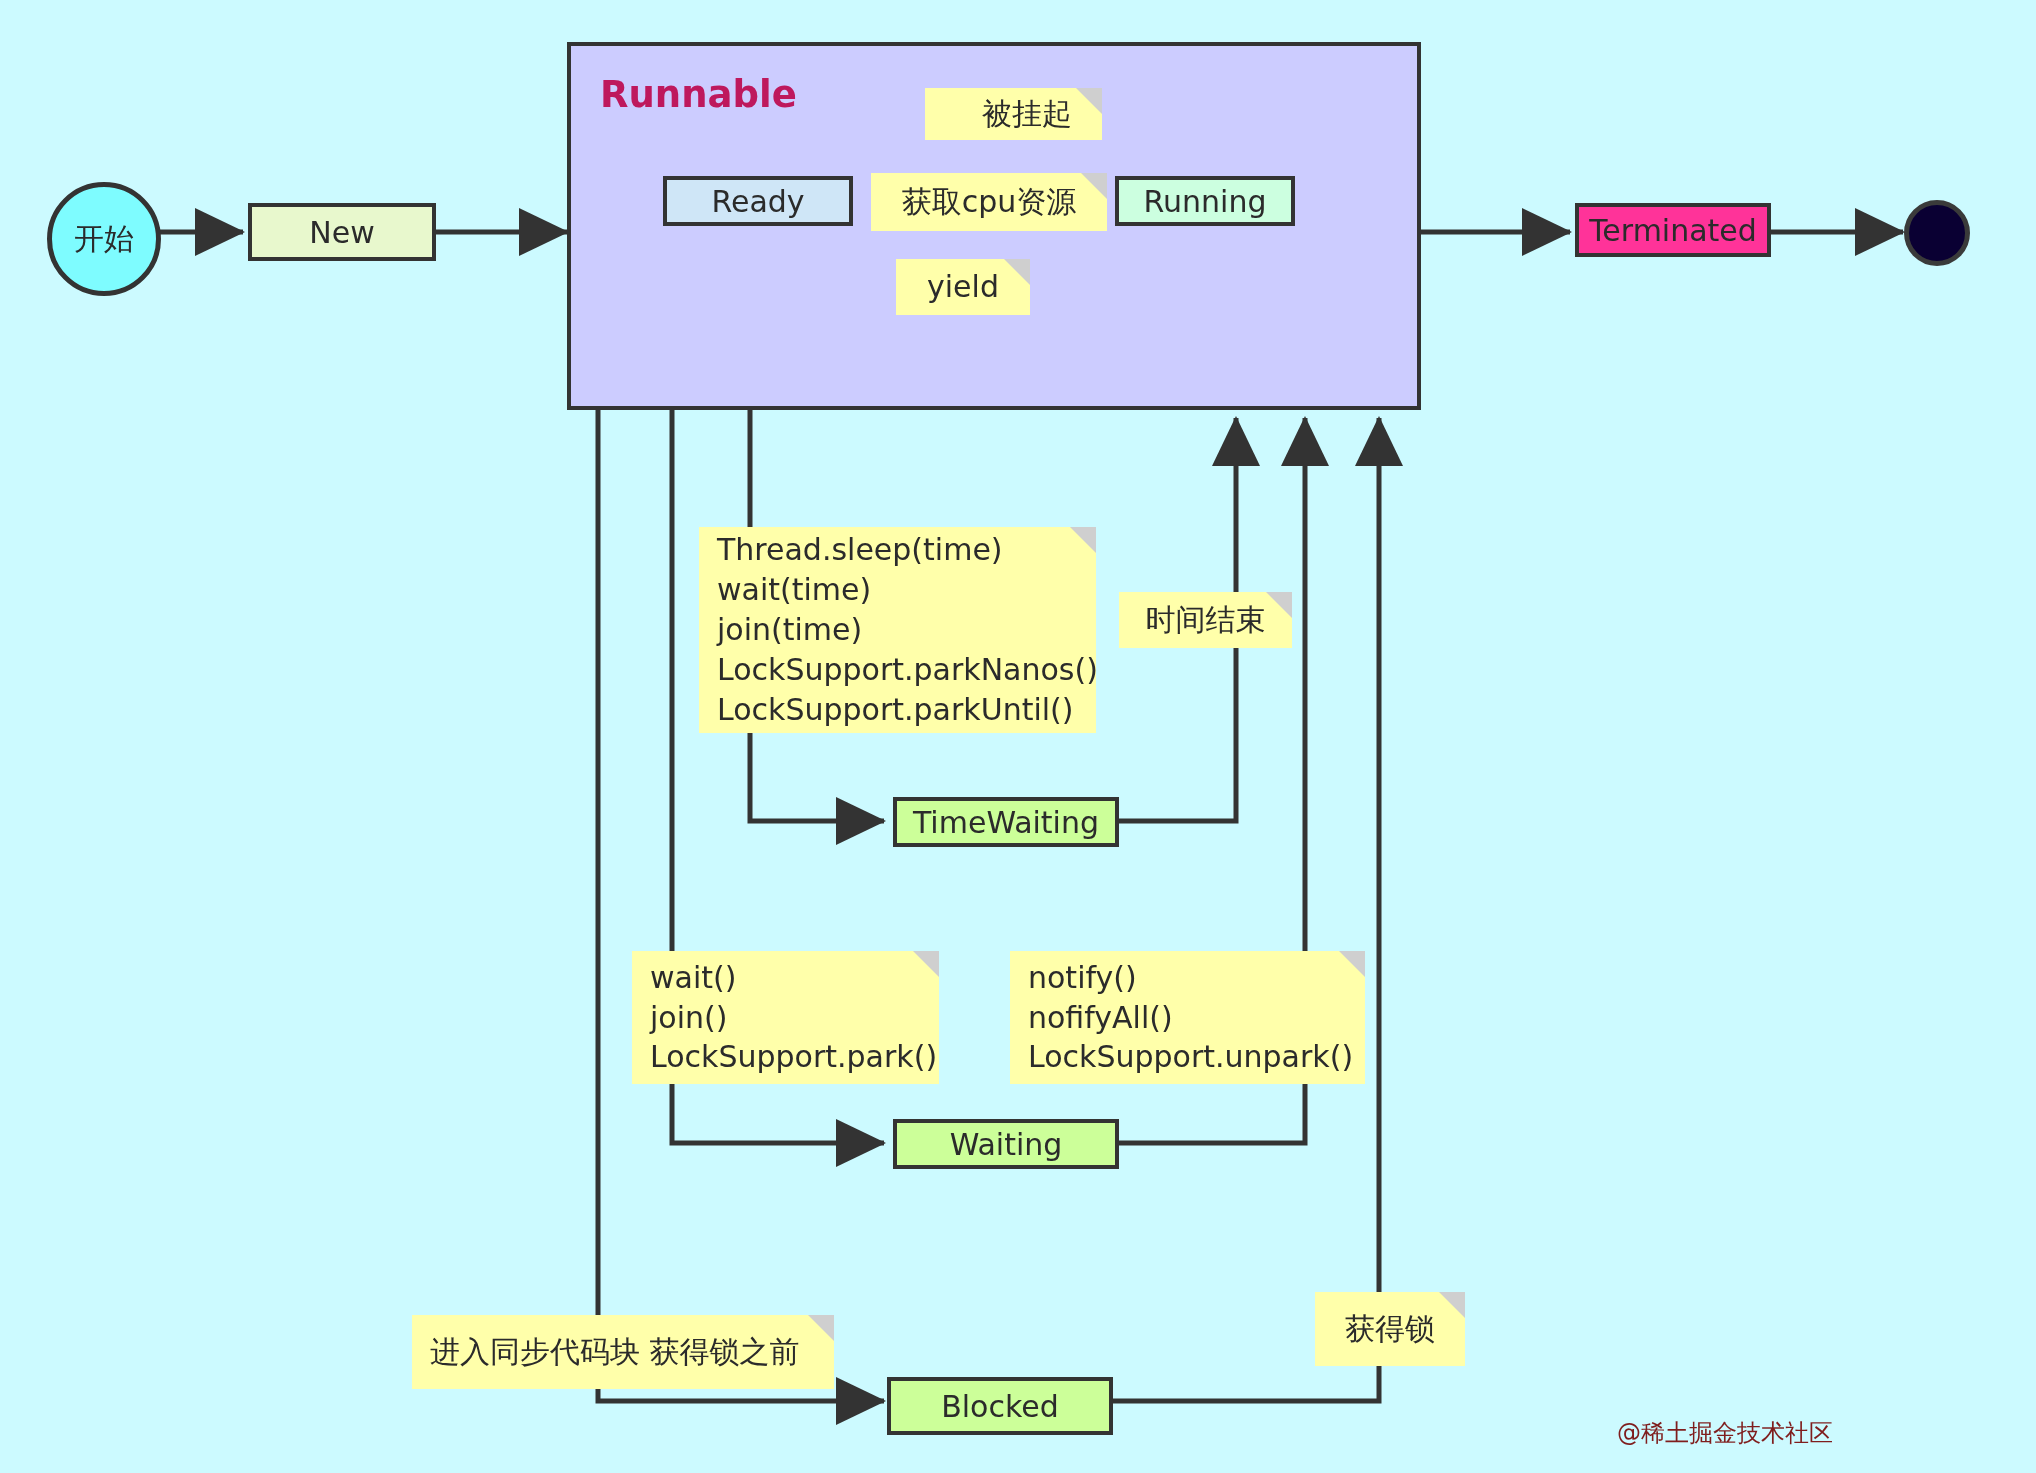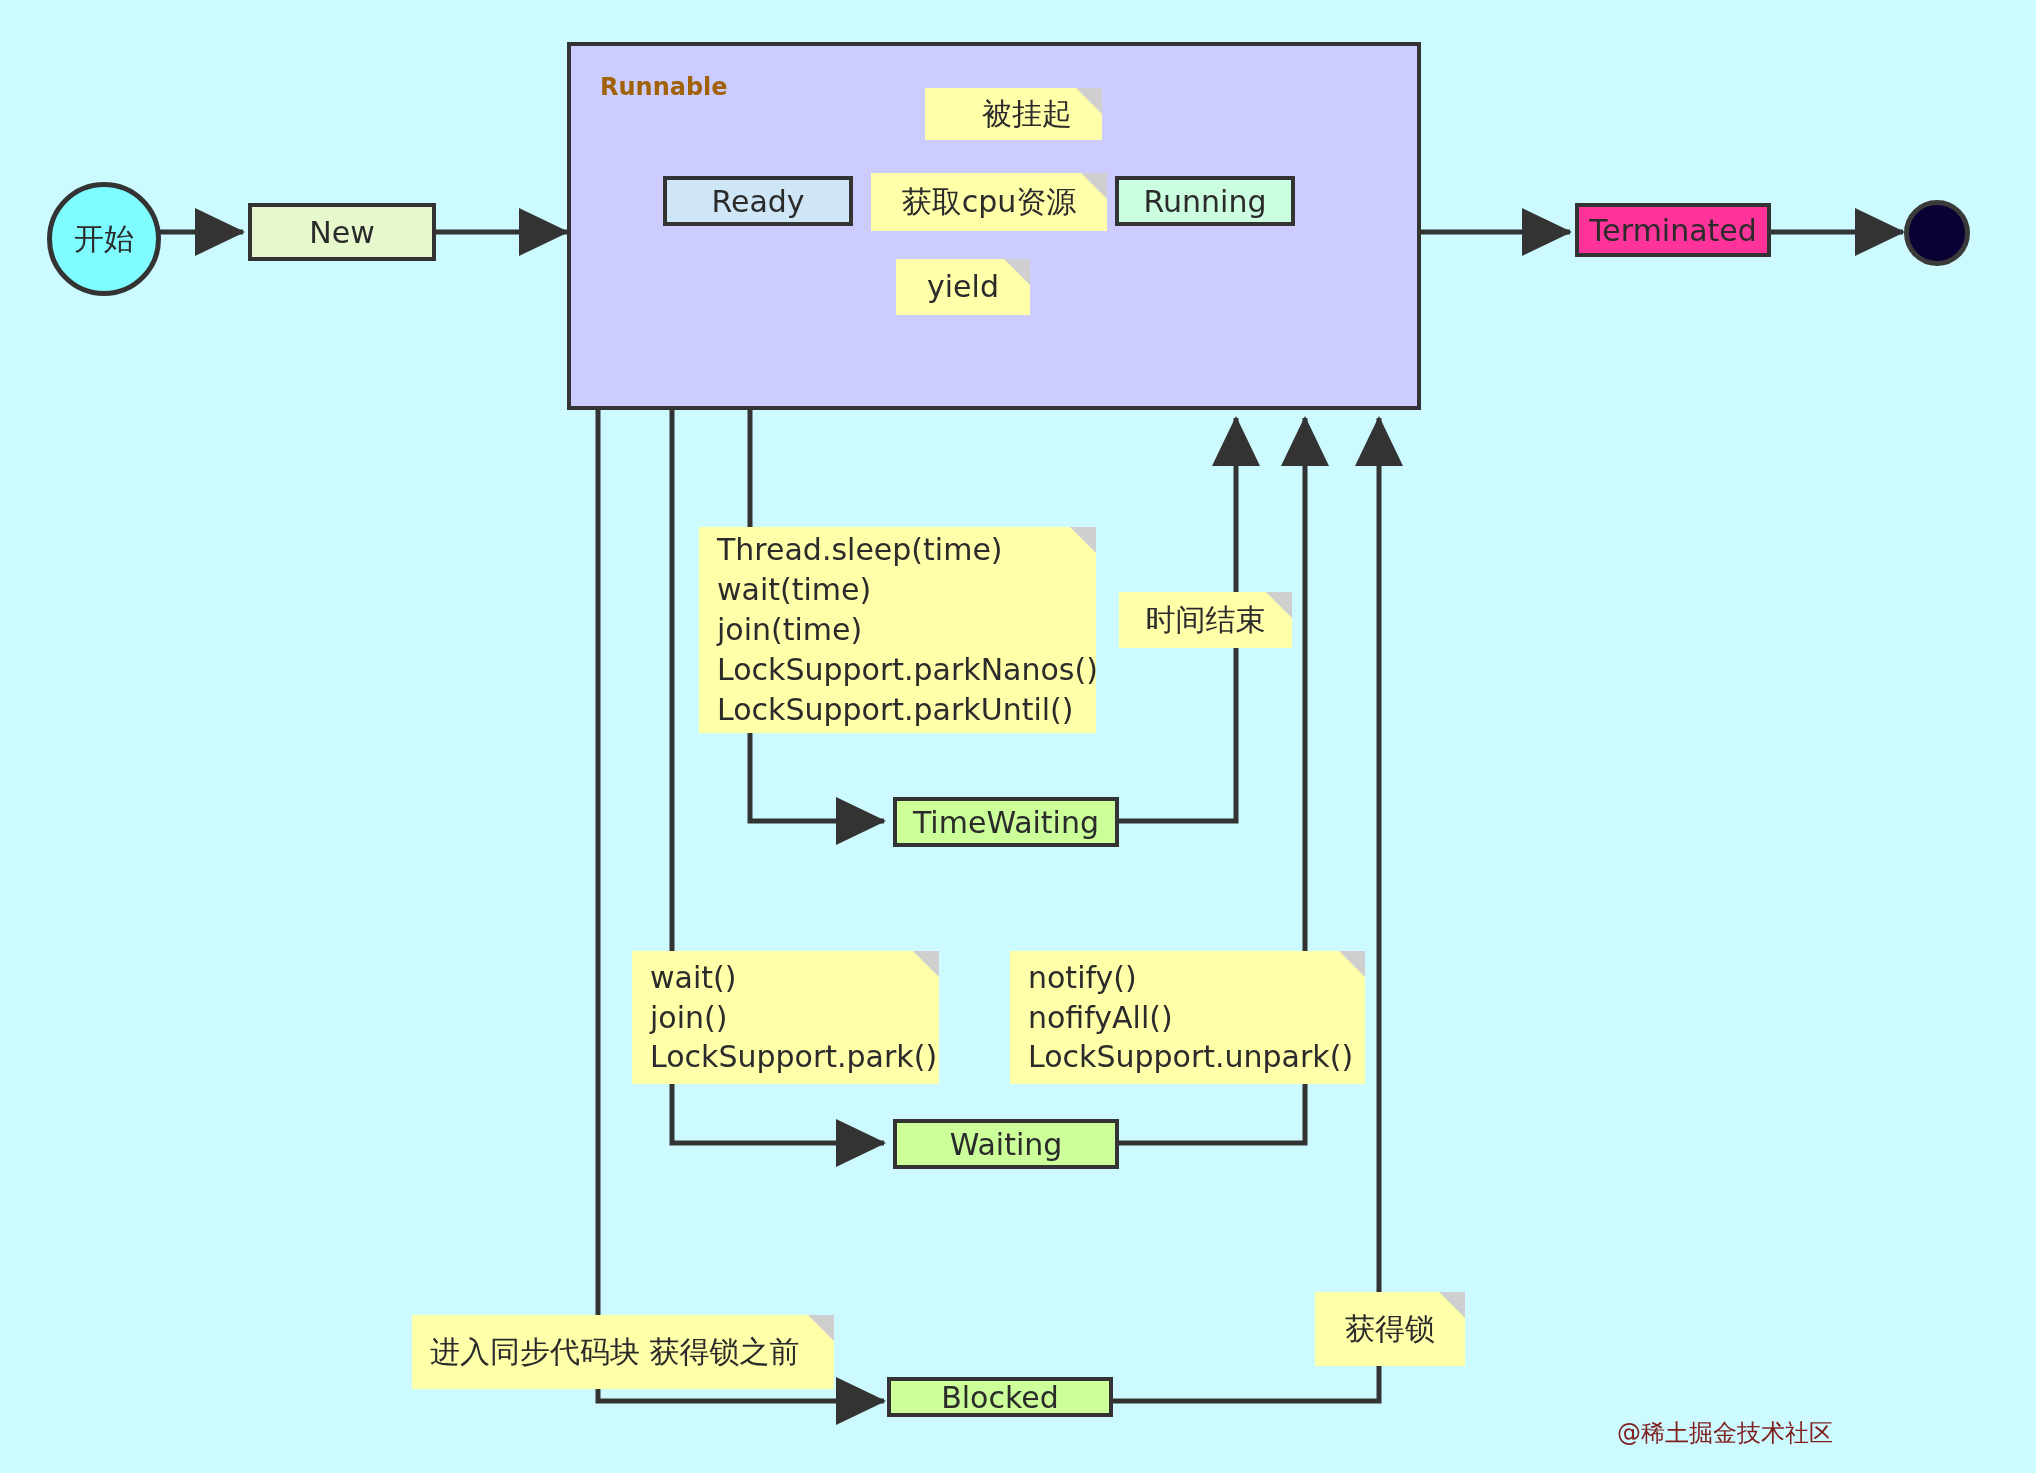--- a/index.html
+++ b/index.html
@@ -19,21 +19,21 @@
         font-size:30px;color:#2b2b2b;line-height:1.33;
         display:flex;flex-direction:column;justify-content:center;
         white-space:pre;}
   .note .fold{position:absolute;right:0;top:0;width:0;height:0;
         border-left:26px solid transparent;border-top:26px solid #cfcfcf;}
   .note.center{align-items:center;}
   .note.left{align-items:flex-start;padding-left:18px;}
 
   .groupbox{position:absolute;box-sizing:border-box;background:#ccccff;
         border:4px solid #333333;}
-  .grouplabel{position:absolute;font-size:24px;font-weight:bold;color:#a16207;}
+  .grouplabel{position:absolute;font-size:37px;font-weight:bold;color:#be185d;}
 
   .watermark{position:absolute;font-size:24px;color:#7f1d1d;white-space:nowrap;}
 </style>
 </head>
 <body>
 
 <div id="stage">
 
   <svg id="wires" viewBox="0 0 2036 1473">
     <defs>
@@ -99,21 +99,21 @@
   </div>
 
   <div class="node" style="left:893px;top:797px;width:226px;height:50px;background:#ccff99;">
     <span>TimeWaiting</span>
   </div>
 
   <div class="node" style="left:893px;top:1119px;width:226px;height:50px;background:#ccff99;">
     <span>Waiting</span>
   </div>
 
-  <div class="node" style="left:887px;top:1377px;width:226px;height:40px;background:#ccff99;">
+  <div class="node" style="left:887px;top:1377px;width:226px;height:58px;background:#ccff99;">
     <span>Blocked</span>
   </div>
 
   <div class="note center" style="left:925px;top:88px;width:177px;height:52px;padding-left:27px;">
     <span class="fold"></span>
     <span>被挂起</span>
   </div>
 
   <div class="note center" style="left:871px;top:173px;width:236px;height:58px;">
     <span class="fold"></span>

